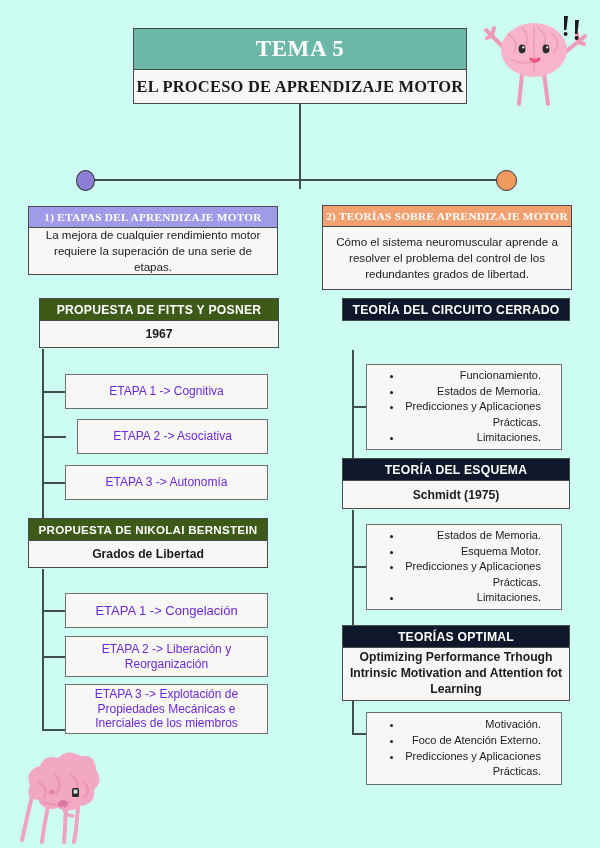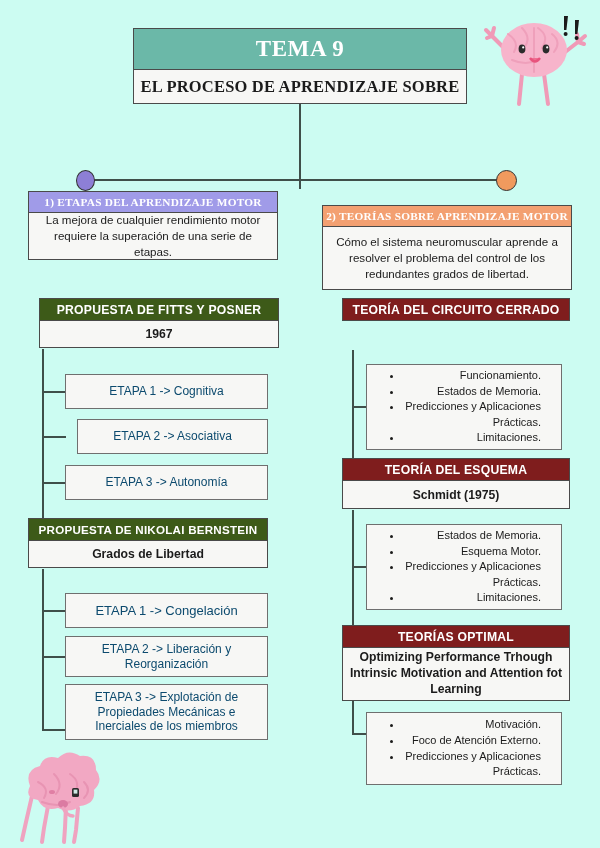--- a/index.html
+++ b/index.html
@@ -22,21 +22,21 @@
   }
   .body{
     box-sizing:border-box;width:100%;
     background:#f7f7f5;border:1px solid #4a4a4a;border-top:none;
     color:#1b1b1b;text-align:center;
     display:flex;align-items:center;justify-content:center;
   }
   .plain{
     box-sizing:border-box;width:100%;height:100%;
     background:#f7f7f5;border:1.5px solid #6f6f6f;
-    color:#0c4a6e;text-align:center;
+    color:#6d28d9;text-align:center;
     display:flex;align-items:center;justify-content:center;
     padding:2px 6px;line-height:1.22;
   }
 
   
   #title-block{left:133px;top:28px;width:334px;}
   #title-block .hdr{
     background:#6bb8a8;height:42px;
     font-family:"Liberation Serif",serif;
     font-size:23px;letter-spacing:.6px;
@@ -53,33 +53,33 @@
   
   .branch{width:250px;}
   .branch .hdr{
     height:22px;font-family:"Liberation Serif",serif;
     font-size:11.3px;letter-spacing:.25px;
   }
   .branch .body{
     font-size:11.6px;line-height:1.38;padding:5px 7px;
     flex-direction:column;
   }
-  #branch-left{left:28px;top:191px;}
+  #branch-left{left:28px;top:206px;}
   #branch-left .hdr{background:#a09be8;}
   #branch-left .body{height:47px;}
   #branch-right{left:322px;top:205px;}
   #branch-right .hdr{background:#f3a071;}
   #branch-right .body{height:63px;}
 
   
   .section{position:absolute;}
   .section .hdr{height:23px;font-size:12.2px;letter-spacing:.25px;}
   .section .body{font-weight:bold;font-size:12.2px;}
   .green .hdr{background:#3d5a18;}
-  .teal  .hdr{background:#7f1d1d;}
+  .teal  .hdr{background:#0f172a;}
 
   ul.bullets{
     margin:12px;padding:4px 8px 4px 24px;
     list-style:disc;text-align:right;
     font-size:11px;line-height:1.42;color:#1b1b1b;
   }
   ul.bullets li{margin:0;padding:0;}
   .listbox{
     box-sizing:border-box;background:#f7f7f5;
     border:1.5px solid #6f6f6f;
@@ -88,22 +88,22 @@
 
   
   .brain{position:absolute;}
 </style>
 </head>
 <body>
 
 <div id="stage">
 
   <div class="node" id="title-block">
-    <div class="hdr">TEMA 9</div>
-    <div class="body">EL PROCESO DE APRENDIZAJE SOBRE</div>
+    <div class="hdr">TEMA 5</div>
+    <div class="body">EL PROCESO DE APRENDIZAJE MOTOR</div>
   </div>
 
   <div class="line" style="left:299px;top:104px;width:2px;height:85px;"></div>
   <div class="line" style="left:84px;top:179px;width:432px;height:2px;"></div>
   <div class="dot" style="left:76px;top:170px;width:17px;height:19px;background:#8d7fd6;"></div>
   <div class="dot" style="left:496px;top:170px;width:19px;height:19px;background:#f09a5e;"></div>
 
   <div class="node branch" id="branch-left">
     <div class="hdr">1) ETAPAS DEL APRENDIZAJE MOTOR</div>
     <div class="body">La mejora de cualquier rendimiento motor requiere la superación de una serie de etapas.</div>
@@ -136,21 +136,21 @@
   <div class="line" style="left:42px;top:610px;width:24px;height:2px;"></div>
   <div class="line" style="left:42px;top:656px;width:24px;height:2px;"></div>
   <div class="line" style="left:42px;top:729px;width:24px;height:2px;"></div>
 
   <div class="node" style="left:65px;top:593px;width:203px;height:35px;">
     <div class="plain" style="font-size:13px;">ETAPA 1 -&gt; Congelación</div>
   </div>
   <div class="node" style="left:65px;top:636px;width:203px;height:41px;">
     <div class="plain" style="font-size:12px;">ETAPA 2 -&gt; Liberación y Reorganización</div>
   </div>
-  <div class="node" style="left:65px;top:684px;width:203px;height:56px;">
+  <div class="node" style="left:65px;top:684px;width:203px;height:50px;">
     <div class="plain" style="font-size:12px;">ETAPA 3 -&gt; Explotación de Propiedades Mecánicas e Inerciales de los miembros</div>
   </div>
 
   <div class="node branch" id="branch-right">
     <div class="hdr">2) TEORÍAS SOBRE APRENDIZAJE MOTOR</div>
     <div class="body">Cómo el sistema neuromuscular aprende a resolver el problema del control de los redundantes grados de libertad.</div>
   </div>
 
   <div class="section teal" style="left:342px;top:298px;width:228px;">
     <div class="hdr">TEORÍA DEL CIRCUITO CERRADO</div>

